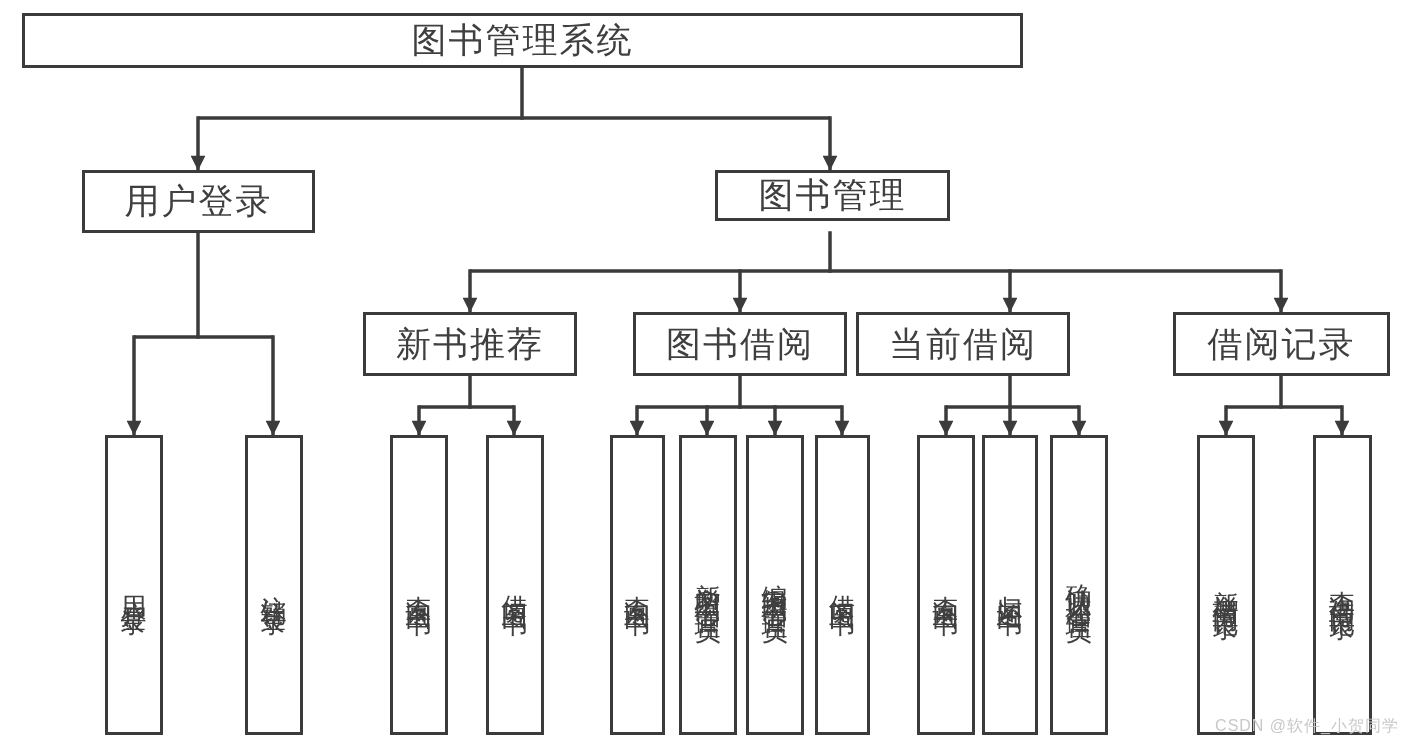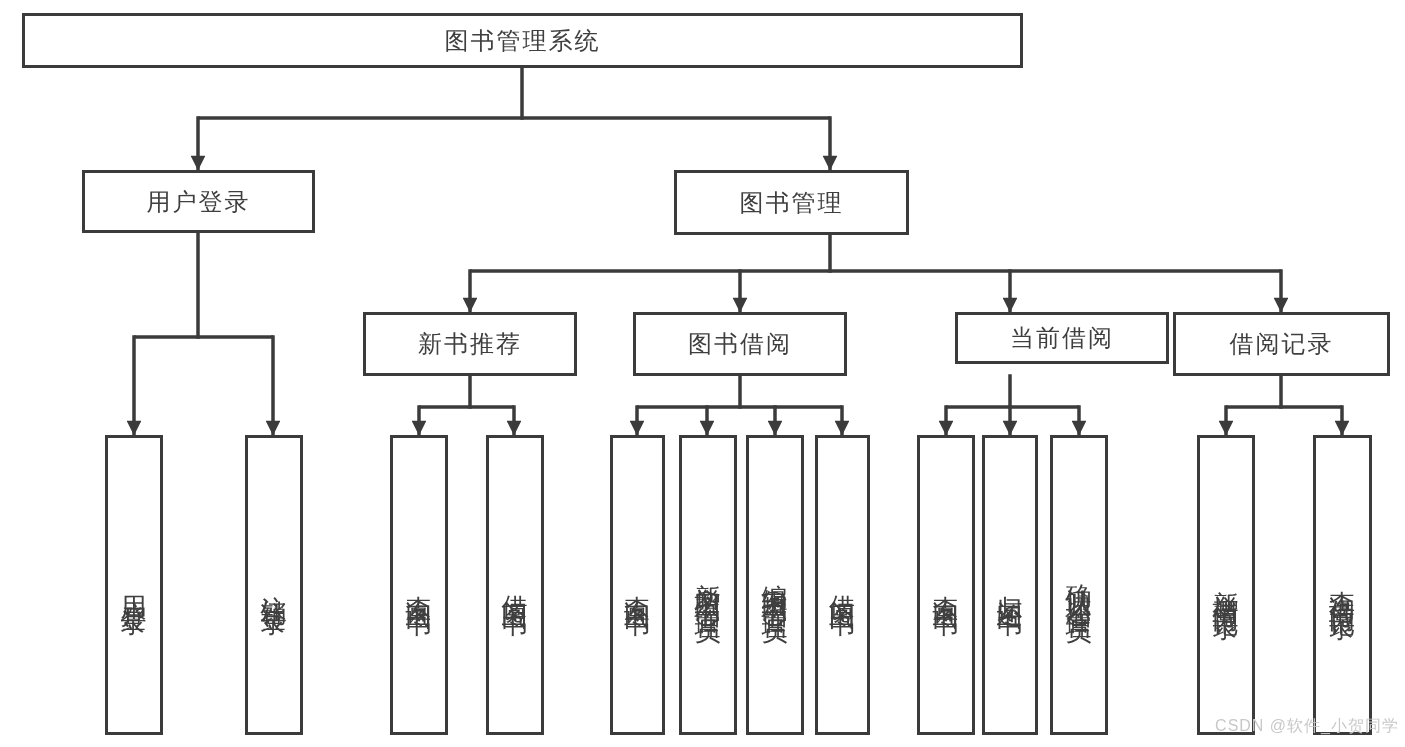--- a/index.html
+++ b/index.html
@@ -14,21 +14,21 @@
     position:relative;
     width:1405px;height:747px;
     background:var(--bg);
     overflow:hidden;
   }
   .wires{position:absolute;inset:0;z-index:1;}
   .hbox{
     position:absolute;box-sizing:border-box;z-index:2;
     border:3px solid var(--line);background:#fff;
     display:flex;align-items:center;justify-content:center;
-    font-size:24px;letter-spacing:2px;color:var(--text);
+    font-size:35px;letter-spacing:2px;color:var(--text);
     white-space:nowrap;
   }
   .vbox{
     position:absolute;box-sizing:border-box;z-index:2;
     border:3px solid var(--line);background:#fff;
     display:flex;align-items:center;justify-content:center;
   }
   .vbox .vtxt{
     writing-mode:vertical-rl;text-orientation:mixed;
     font-size:26px;line-height:1;letter-spacing:5px;
@@ -93,25 +93,25 @@
       <path d="M1281,376 V407"></path>
       <path d="M1226,407 H1342" stroke-linecap="butt"></path>
       <line x1="1226" y1="407" x2="1226" y2="434" marker-end="url(#ah)"></line>
       <line x1="1342" y1="407" x2="1342" y2="434" marker-end="url(#ah)"></line>
     </g>
   </svg>
 
   <div class="hbox" style="left:22px;top:13px;width:1001px;height:55px;">图书管理系统</div>
 
   <div class="hbox" style="left:82px;top:170px;width:233px;height:63px;">用户登录</div>
-  <div class="hbox" style="left:674px;top:170px;width:235px;height:65px;">图书管理</div>
+  <div class="hbox" style="left:715px;top:170px;width:235px;height:51px;">图书管理</div>
 
   <div class="hbox" style="left:633px;top:312px;width:214px;height:64px;">图书借阅</div>
   <div class="hbox" style="left:363px;top:312px;width:214px;height:64px;">新书推荐</div>
-  <div class="hbox" style="left:955px;top:312px;width:214px;height:52px;">当前借阅</div>
+  <div class="hbox" style="left:856px;top:312px;width:214px;height:64px;">当前借阅</div>
   <div class="hbox" style="left:1173px;top:312px;width:217px;height:64px;text-align:center;">借阅记录</div>
 
   <div class="vbox" style="left:105px;top:435px;width:58px;height:300px;">
     <span class="vtxt">用户登录</span>
   </div>
   <div class="vbox" style="left:245px;top:435px;width:58px;height:300px;">
     <span class="vtxt">注销登录</span>
   </div>
 
   <div class="vbox" style="left:390px;top:435px;width:58px;height:300px;">

